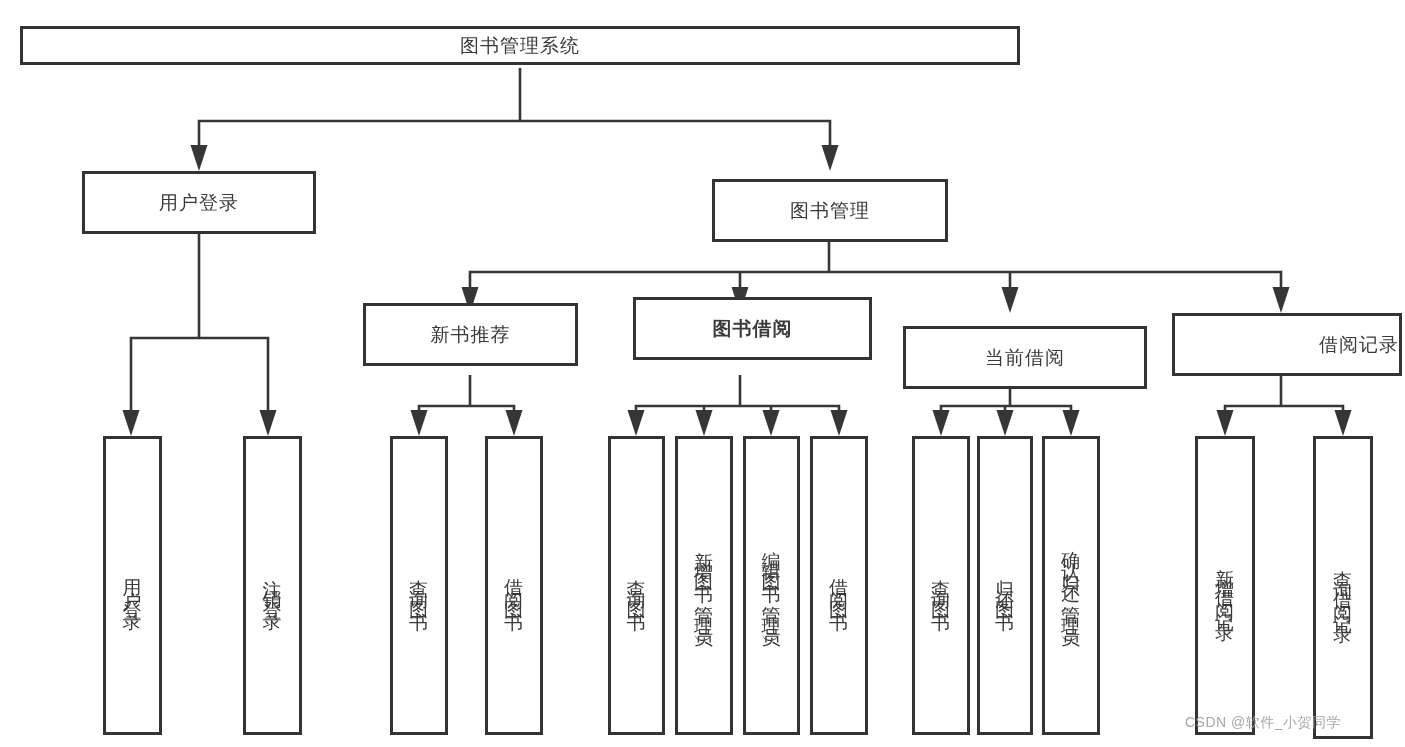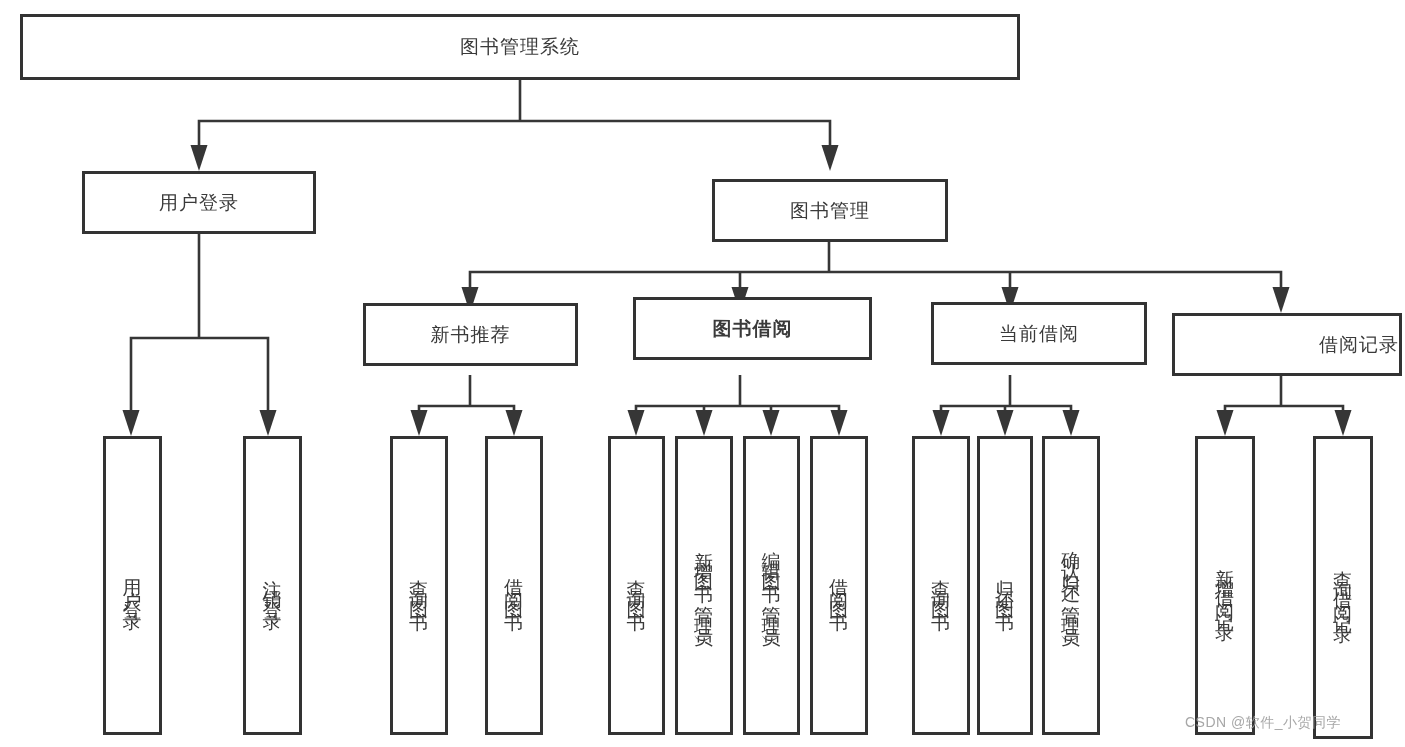--- a/index.html
+++ b/index.html
@@ -47,26 +47,26 @@
     position: absolute;
     left: 1185px;
     top: 714px;
     z-index: 3;
     font-size: 14px;
     letter-spacing: 0.5px;
     color: rgba(160,160,160,0.92);
     white-space: nowrap;
   }
   
-  #n-root  { left: 20px;   top: 14px;  width: 1000px; height: 66px; }
+  #n-root  { left: 20px;   top: 26px;  width: 1000px; height: 39px; }
   #n-login { left: 82px;   top: 171px; width: 234px;  height: 63px; }
   #n-mgmt  { left: 712px;  top: 171px; width: 236px;  height: 63px; margin-top: 8px; }
   #n-rec   { left: 363px;  top: 303px; width: 215px;  height: 63px; }
   #n-bor   { left: 633px;  top: 297px; width: 239px;  height: 63px; font-weight: bold; }
-  #n-cur   { left: 903px;  top: 302px; width: 216px;  height: 63px; margin-left: 28px; }
+  #n-cur   { left: 903px;  top: 326px; width: 244px;  height: 63px; }
   #n-hist  { left: 1172px; top: 313px; width: 230px;  height: 63px; justify-content: flex-end; }
   #l-1  { left: 103px;  top: 436px; width: 59px; height: 299px; }
   #l-2  { left: 243px;  top: 436px; width: 59px; height: 299px; }
   #l-3  { left: 390px;  top: 436px; width: 58px; height: 299px; }
   #l-4  { left: 485px;  top: 436px; width: 58px; height: 299px; }
   #l-5  { left: 608px;  top: 436px; width: 57px; height: 299px; }
   #l-6  { left: 675px;  top: 436px; width: 58px; height: 299px; }
   #l-7  { left: 743px;  top: 436px; width: 57px; height: 299px; }
   #l-8  { left: 810px;  top: 436px; width: 58px; height: 299px; }
   #l-9  { left: 912px;  top: 436px; width: 58px; height: 299px; }

